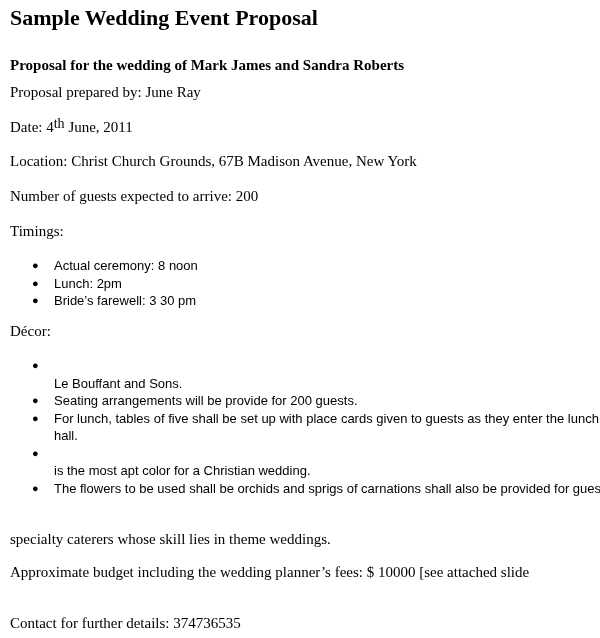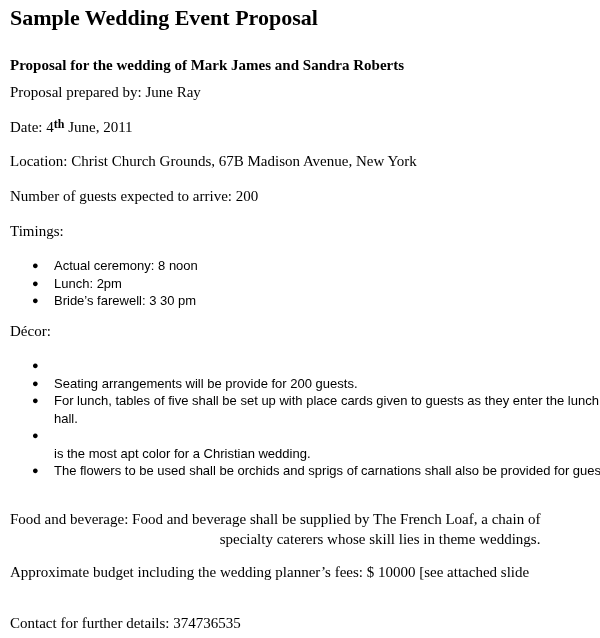--- a/index.html
+++ b/index.html
@@ -4,21 +4,21 @@
   <style>
     html, body { margin: 0; padding: 0; background: #ffffff; }
     body {
       width: 600px; height: 638px; overflow: hidden; position: relative;
       color: #000; font-family: "Liberation Serif", serif;
     }
     .abs { position: absolute; white-space: nowrap; text-align: right; }
     .title { left: 10px; top: 4px; font-size: 22px; font-weight: bold; line-height: 28px; }
     .subtitle { left: 10px; top: 55px; font-size: 15px; font-weight: bold; line-height: 20px; }
     .para { left: 10px; font-size: 15px; line-height: 20px; }
-    .para sup { font-size: 12px; vertical-align: top; position: relative; top: -3px; font-weight: bold; }
+    .para sup { font-size: 14px; vertical-align: top; position: relative; top: -3px; }
     ul.blist { position: absolute; margin: 0; padding: 0; list-style: none;
       font-family: "Liberation Sans", sans-serif; font-size: 13px; line-height: 17.5px; }
     ul.blist li { position: relative; padding-left: 54px; white-space: nowrap; }
     ul.blist li .bullet { position: absolute; left: 32px; top: 0; font-size: 11px; }
   </style>
 </head>
 <body>
 
 <div>
   <div class="abs title">Sample Wedding Event Proposal</div>
@@ -36,29 +36,29 @@
 
   <ul class="blist" style="left:0; top:257px">
     <li><span class="bullet">●</span><span>Actual ceremony: 8 noon</span></li>
     <li><span class="bullet">●</span><span>Lunch: 2pm</span></li>
     <li><span class="bullet">●</span><span>Bride’s farewell: 3 30 pm</span></li>
   </ul>
 
   <div class="abs para" style="top:321px">Décor:</div>
 
   <ul class="blist" style="left:0; top:357px">
-    <li><span class="bullet">●</span><br></li>
+    <li><span class="bullet">●</span><br><span>Le Bouffant and Sons.</span></li>
     <li><span class="bullet">●</span><span>Seating arrangements will be provide for 200 guests.</span></li>
     <li><span class="bullet">●</span><span>For lunch, tables of five shall be set up with place cards given to guests as they enter the lunch</span><br><span>hall.</span></li>
     <li><span class="bullet">●</span><br><span>is the most apt color for a Christian wedding.</span></li>
     <li><span class="bullet">●</span><span>The flowers to be used shall be orchids and sprigs of carnations shall also be provided for guests.</span></li>
   </ul>
 
   <div class="abs para" style="top:509px">
-    <span>Food and beverage: Food and beverage shall be supplied by The French Loaf, a chain of</span><br><span>specialty caterers whose skill lies in theme weddings.</span>
+    <br><span>specialty caterers whose skill lies in theme weddings.</span>
   </div>
 
   <div class="abs para" style="top:562px">
     <span>Approximate budget including the wedding planner’s fees: $ 10000 [see attached slide</span><br>
   </div>
 
   <div class="abs para" style="top:613px">Contact for further details: 374736535</div>
 </div>
 
 </body></html>

